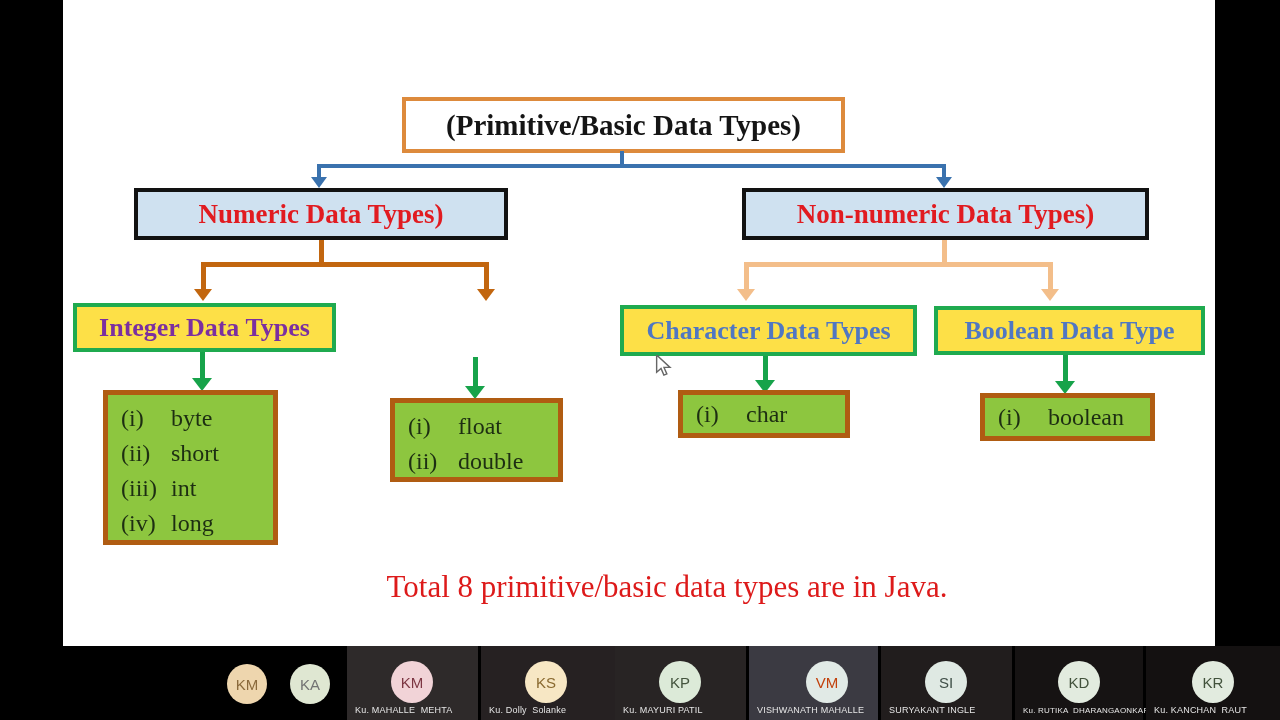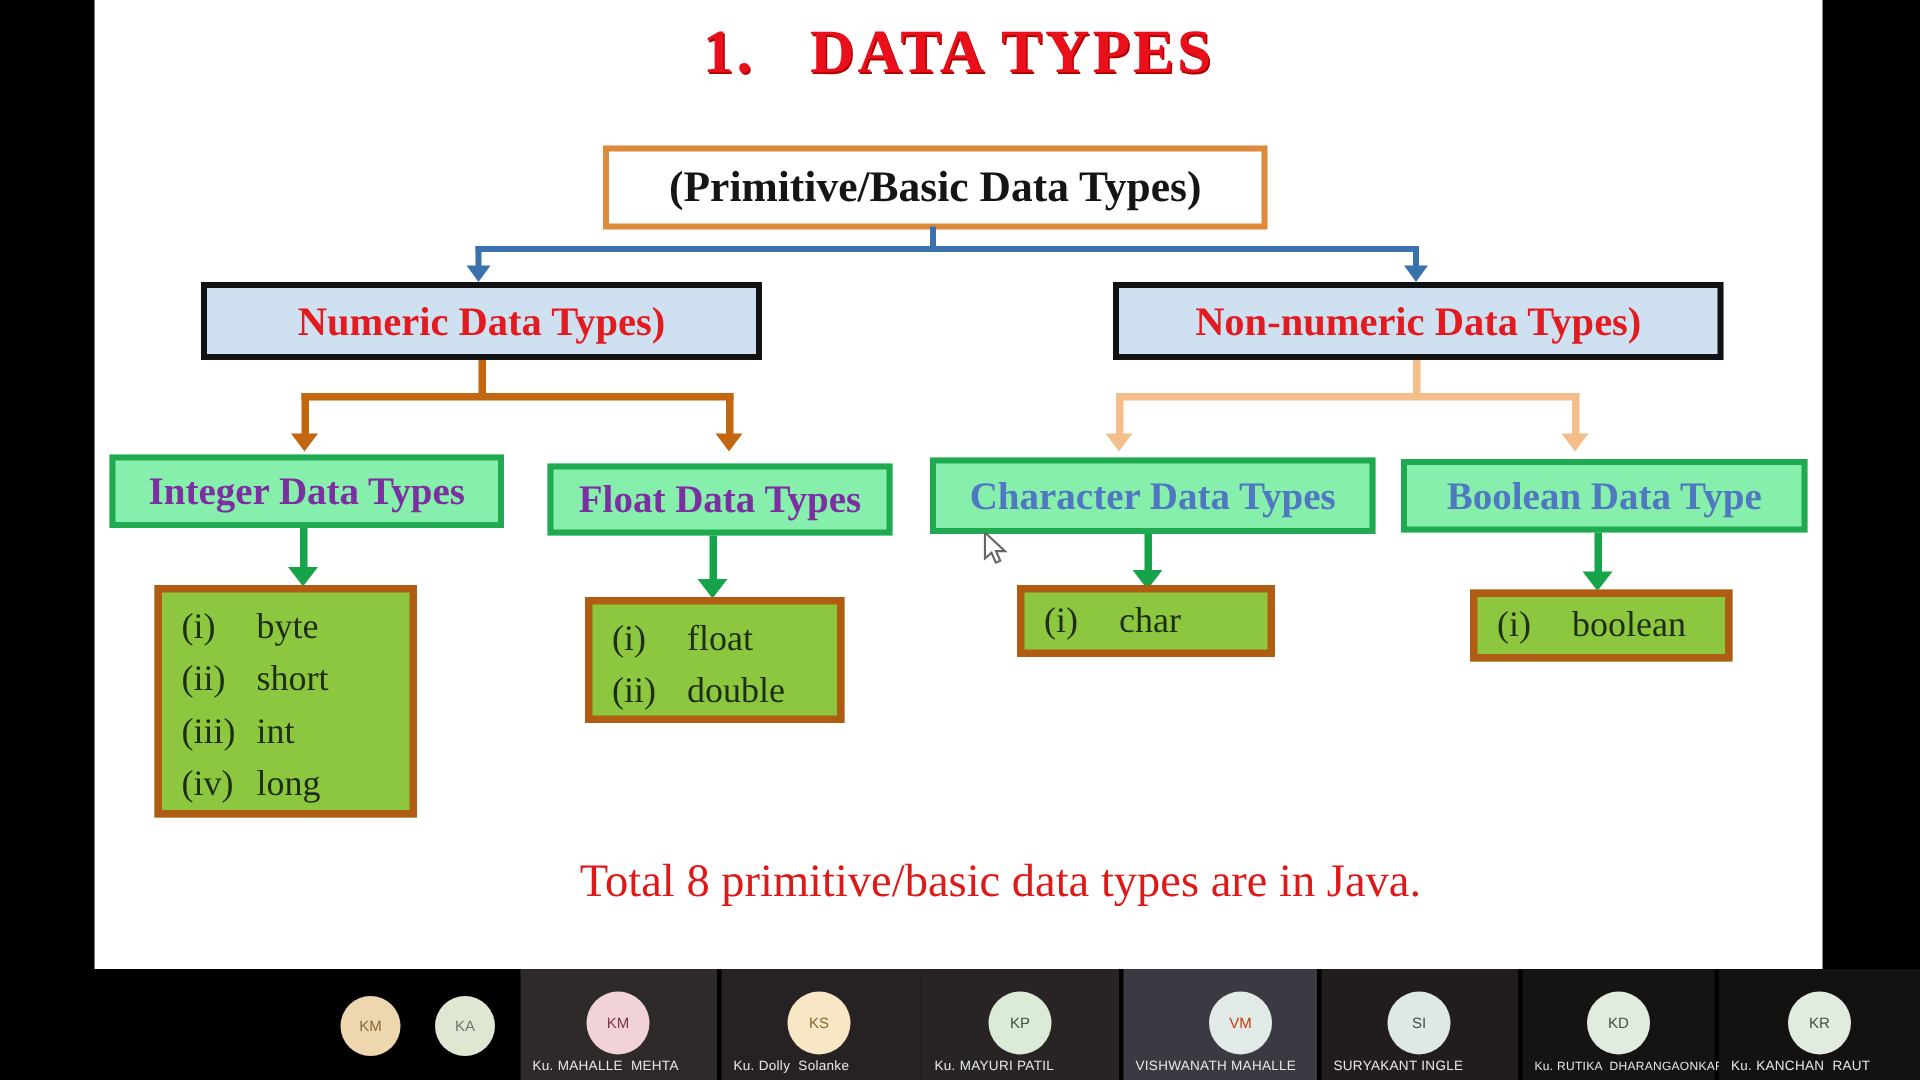--- a/index.html
+++ b/index.html
@@ -9,21 +9,21 @@
   .slide{position:absolute;left:63px;top:0;width:1152px;height:647px;background:#ffffff;}
 
   .title{position:absolute;top:10px;left:0;width:1152px;text-align:center;
          font-weight:bold;font-size:41px;letter-spacing:2px;color:#e90f1b;
          white-space:pre;text-shadow:1px 1px 0 #b00000;}
 
   .node{position:absolute;display:flex;align-items:center;justify-content:center;
         font-weight:bold;box-sizing:border-box;text-align:center;}
   .root-box{border:4px solid #dd8a3c;background:#fff;color:#151515;font-size:29px;}
   .lvl2{background:#cfe1f0;border:4px solid #121212;color:#e11b20;font-size:27px;}
-  .lvl3{background:#86efac;border:4px solid #1faa4f;font-size:26px;}
+  .lvl3{background:#fde047;border:4px solid #1faa4f;font-size:26px;}
   .purple{color:#7b2fa0;}
   .steel{color:#5077c2;}
 
   .leaf{position:absolute;background:#8dc63f;border:5px solid #b05c12;box-sizing:border-box;
         color:#1d2e12;font-size:24px;}
   .leaf .row{display:flex;line-height:35px;}
   .leaf .num{width:50px;flex:none;}
   .leaf.pad{padding:6px 0 0 13px;}
   .leaf.single{display:flex;align-items:center;padding-left:13px;}
 
@@ -41,33 +41,32 @@
 
   .footer{position:absolute;top:569px;left:56px;width:1096px;text-align:center;
           font-size:31px;color:#dd1a1a;}
 
   .cursor{position:absolute;left:592px;top:355px;}
 
   .strip{position:absolute;left:0;bottom:0;width:1280px;height:74px;background:#000;}
   .tile{position:absolute;top:0;height:74px;}
   .avatar{position:absolute;top:15px;width:42px;height:42px;border-radius:50%;
           display:flex;align-items:center;justify-content:center;
-          font-family:"Liberation Sans", sans-serif;font-size:10px;font-weight:500;}
+          font-family:"Liberation Sans", sans-serif;font-size:15px;font-weight:500;}
   .avatar.small{width:40px;height:40px;top:18px;}
   .pname{position:absolute;left:8px;bottom:5px;color:#e6e6e6;white-space:pre;
          font-family:"Liberation Sans", sans-serif;font-size:9px;letter-spacing:.2px;}
 </style>
 </head>
 <body>
 
 <div class="stage">
 
   <div class="slide">
 
-    <div class="title">1.   DATA TYPES</div>
 
     <div class="node root-box" style="left:339px;top:97px;width:443px;height:56px;">
       <span>(Primitive/Basic Data Types)</span>
     </div>
 
     <div class="conn blue" style="left:557px;top:151px;width:4px;height:16px;"></div>
     <div class="conn blue" style="left:254px;top:164px;width:629px;height:4px;"></div>
     <div class="conn blue" style="left:254px;top:164px;width:4px;height:14px;"></div>
     <div class="ah blue" style="left:248px;top:177px;"></div>
     <div class="conn blue" style="left:879px;top:164px;width:4px;height:14px;"></div>
@@ -89,23 +88,20 @@
 
     <div class="conn peach" style="left:879px;top:240px;width:5px;height:26px;"></div>
     <div class="conn peach" style="left:681px;top:262px;width:308px;height:5px;"></div>
     <div class="conn peach" style="left:681px;top:262px;width:5px;height:28px;"></div>
     <div class="ah peach" style="left:674px;top:289px;"></div>
     <div class="conn peach" style="left:985px;top:262px;width:5px;height:28px;"></div>
     <div class="ah peach" style="left:978px;top:289px;"></div>
 
     <div class="node lvl3 purple" style="left:10px;top:303px;width:263px;height:49px;">
       <span>Integer Data Types</span>
-    </div>
-    <div class="node lvl3 purple" style="left:302px;top:309px;width:230px;height:48px;">
-      <span>Float Data Types</span>
     </div>
     <div class="node lvl3 steel" style="left:557px;top:305px;width:297px;height:51px;">
       <span>Character Data Types</span>
     </div>
     <div class="node lvl3 steel" style="left:871px;top:306px;width:271px;height:49px;">
       <span>Boolean Data Type</span>
     </div>
 
     <div class="conn green" style="left:137px;top:352px;width:5px;height:27px;"></div>
     <div class="ah green" style="left:129px;top:378px;"></div>

